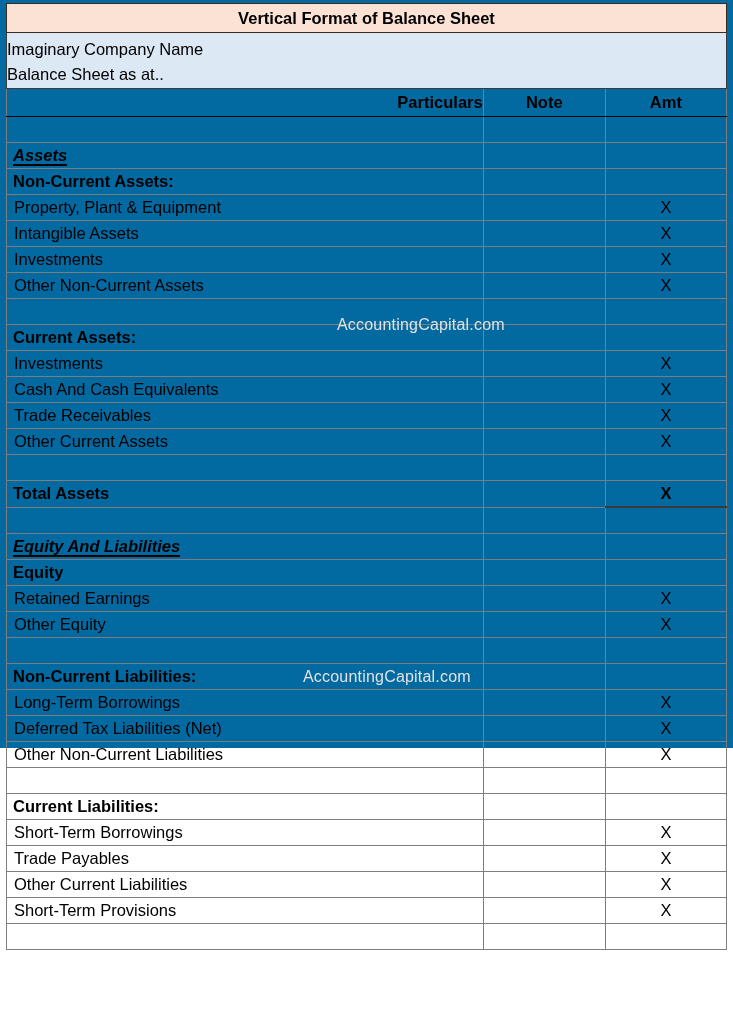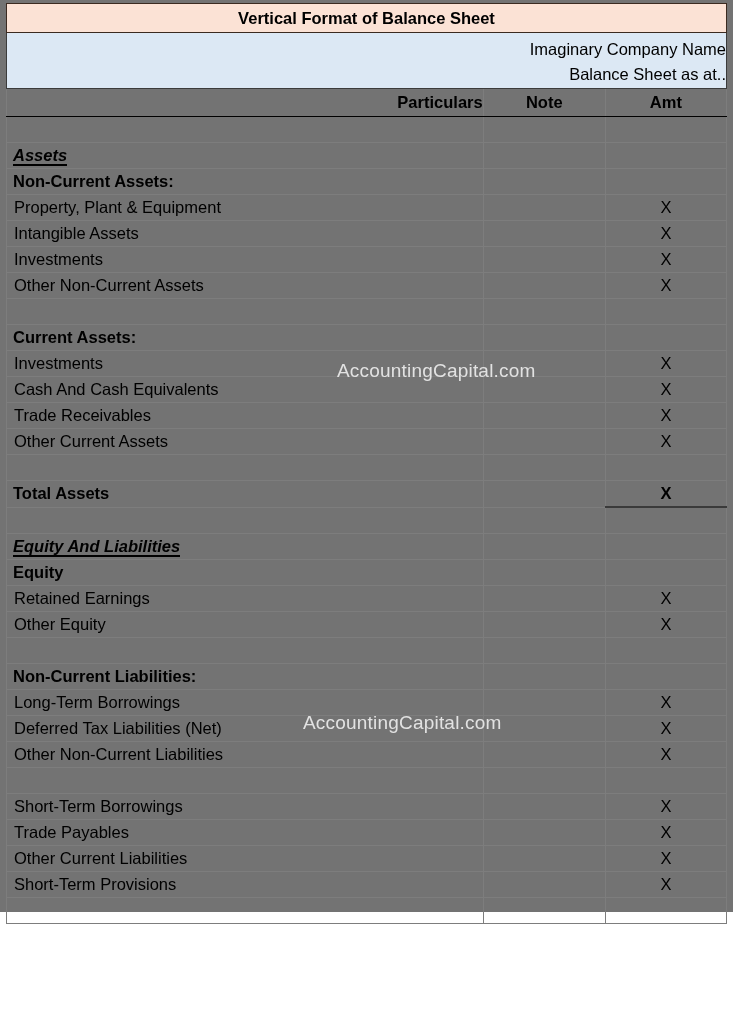--- a/index.html
+++ b/index.html
@@ -9,22 +9,22 @@
   }
   body {
     width: 733px;
     height: 1024px;
     font-family: "Liberation Sans", sans-serif;
     overflow: hidden;
   }
   .sheet {
     position: relative;
     width: 733px;
-    height: 912px;
-    background: #737373;
+    height: 748px;
+    background: #0369a1;
     text-decoration: underline;
   }
   table.bs {
     border-collapse: collapse;
     table-layout: fixed;
     position: absolute;
     left: 6px;
     top: 3px;
     width: 721px;
   }
@@ -49,21 +49,21 @@
     background: #fbe2d5;
     text-align: center;
     font-weight: bold;
     font-size: 17.5px;
     height: 28px !important;
     line-height: 28px !important;
     border: 1px solid #3b2a20 !important;
   }
   .company-cell {
     background: #dce8f4;
-    text-align: right;
+    text-align: left;
     font-size: 17px;
     height: 52px !important;
     line-height: 1.45;
     padding: 3px 0 0 0 !important;
     border: 1px solid #3b3b3b !important;
   }
   .company-cell .line { display: block; }
 
   .colhead {
     font-weight: bold;
@@ -90,27 +90,26 @@
   .note       { text-align: center; }
   .blank      { }
 
   
   td.amt.ruled { border-bottom: 2px solid #3a3a3a !important; }
 
   
   .watermark {
     position: absolute;
     font-family: "Liberation Sans", sans-serif;
-    font-size: 19px;
+    font-size: 16px;
     color: #e2e2e2;
     letter-spacing: 0.2px;
     white-space: nowrap;
     pointer-events: none;
     user-select: none;
-    margin-top: 44px;
   }
   .wm-1 { left: 337px; top: 316px; }
   .wm-2 { left: 303px; top: 668px; }
 </style>
 </head>
 <body>
 
 <div class="sheet">
 
   <table class="bs">
@@ -262,20 +261,25 @@
           <td class="lbl indent">Other Non-Current Liabilities</td>
           <td class="note"></td>
           <td class="amt">X</td>
         </tr>
         <tr>
           <td class="lbl blank"></td>
           <td class="note"></td>
           <td class="amt"></td>
         </tr>
         <tr>
+          <td class="lbl sec-head">Current Liabilities:</td>
+          <td class="note"></td>
+          <td class="amt"></td>
+        </tr>
+        <tr>
           <td class="lbl indent">Short-Term Borrowings</td>
           <td class="note"></td>
           <td class="amt">X</td>
         </tr>
         <tr>
           <td class="lbl indent">Trade Payables</td>
           <td class="note"></td>
           <td class="amt">X</td>
         </tr>
         <tr>

